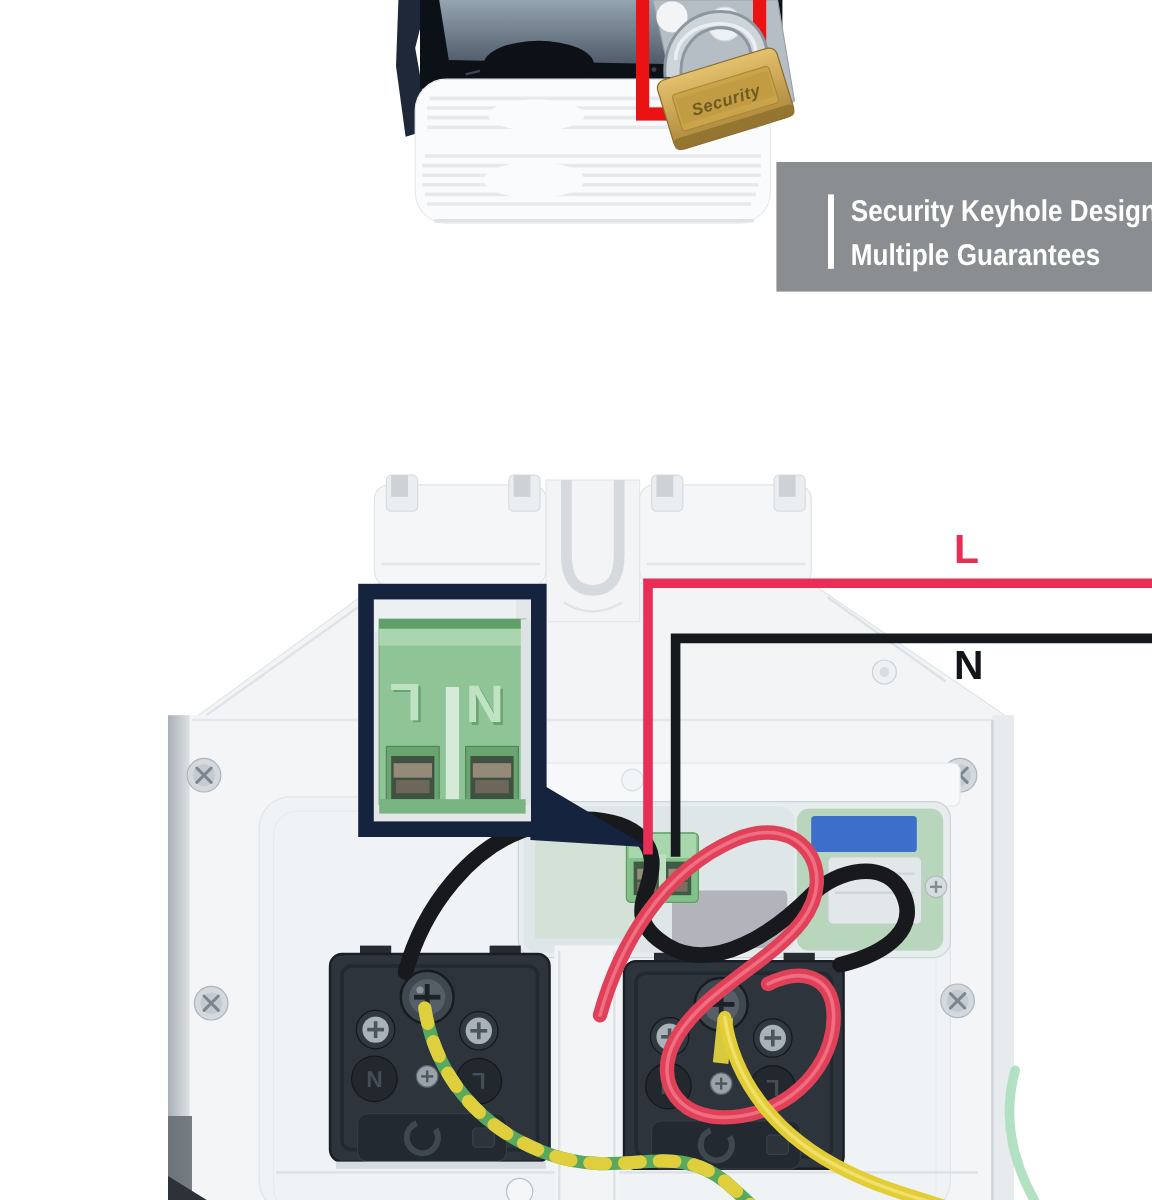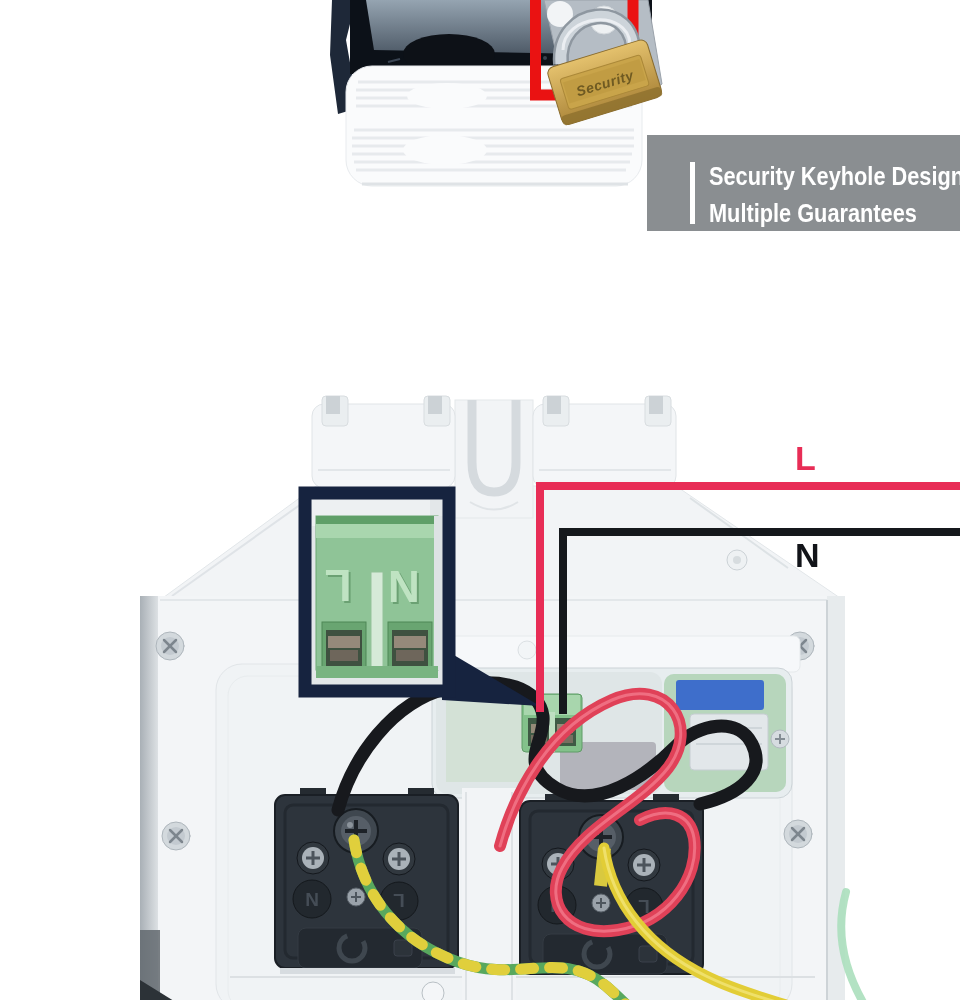--- a/index.html
+++ b/index.html
@@ -5,21 +5,21 @@
   html,body{margin:0;padding:0;background:#ffffff;}
   #stage{
     position:relative;width:960px;height:1000px;overflow:hidden;background:#ffffff;
     font-family:"Liberation Sans",sans-serif;
   }
   #scene{position:absolute;left:0;top:0;}
   svg text{font-family:"Liberation Sans",sans-serif;}
 
   
   .banner{
-    position:absolute;left:647px;top:135px;width:313px;height:96px;
+    position:absolute;left:647px;top:135px;width:313px;height:108px;
     background:#8a8e91;color:#ffffff;
   }
   .banner .vbar{
     position:absolute;left:43px;top:27px;width:5px;height:62px;background:#ffffff;
   }
   .banner .lines{
     position:absolute;left:62px;top:23px;
     font-size:25px;font-weight:600;line-height:37px;letter-spacing:0px;
     transform:scaleX(.87);transform-origin:left top;white-space:nowrap;
   }

